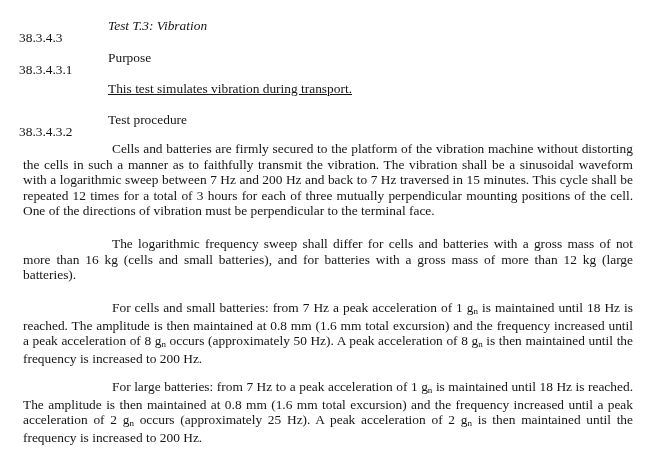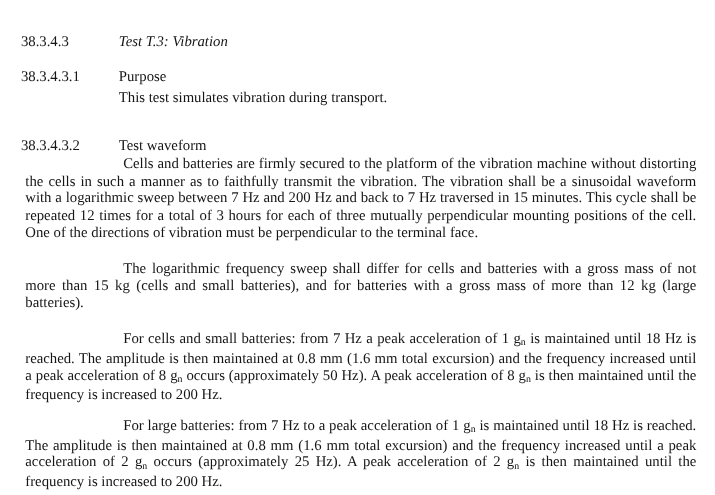--- a/index.html
+++ b/index.html
@@ -24,37 +24,38 @@
     white-space: nowrap;
   }
   .heading-row .num {
     position: absolute;
     left: 0;
     top: 12px;
   }
   .heading-row .title {
     position: absolute;
     left: 89px;
-    top: 12px;
+    top: 0;
   }
   .italic { font-style: italic; }
   .para {
     position: absolute;
     left: 23px;
     width: 610px;
     line-height: 15.6px;
     text-align: justify;
     text-indent: 89px;
     margin: 0;
   }
   .plain-line {
     position: absolute;
     left: 108px;
     line-height: 16px;
     white-space: nowrap;
+    text-decoration: underline;
   }
   sub.gn {
     font-size: 9px;
     vertical-align: baseline;
     position: relative;
     top: 2px;
   }
 </style>
 </head>
 <body>
@@ -66,22 +67,22 @@
 
 <div class="heading-row" style="top:50px;">
   <span class="num">38.3.4.3.1</span>
   <span class="title">Purpose</span>
 </div>
 
 <div class="plain-line" style="top:81px;">This test simulates vibration during transport.</div>
 
 <div class="heading-row" style="top:112px;">
   <span class="num">38.3.4.3.2</span>
-  <span class="title">Test waveform</span>
+  <span class="title">Test procedure</span>
 </div>
 
 <p class="para" style="top:141px;">Cells and batteries are firmly secured to the platform of the vibration machine without distorting the cells in such a manner as to faithfully transmit the vibration. The vibration shall be a sinusoidal waveform with a logarithmic sweep between 7 Hz and 200 Hz and back to 7 Hz traversed in 15 minutes. This cycle shall be repeated 12 times for a total of 3 hours for each of three mutually perpendicular mounting positions of the cell. One of the directions of vibration must be perpendicular to the terminal face.</p>
 
-<p class="para" style="top:236px;">The logarithmic frequency sweep shall differ for cells and batteries with a gross mass of not more than 15 kg (cells and small batteries), and for batteries with a gross mass of more than 12 kg (large batteries).</p>
+<p class="para" style="top:236px;">The logarithmic frequency sweep shall differ for cells and batteries with a gross mass of not more than 16 kg (cells and small batteries), and for batteries with a gross mass of more than 12 kg (large batteries).</p>
 
 <p class="para" style="top:300px;"><span>For cells and small batteries: from 7 Hz a peak acceleration of 1 g</span><sub class="gn">n</sub><span> is maintained until 18 Hz is reached. The amplitude is then maintained at 0.8 mm (1.6 mm total excursion) and the frequency increased until a peak acceleration of 8 g</span><sub class="gn">n</sub><span> occurs (approximately 50 Hz). A peak acceleration of 8 g</span><sub class="gn">n</sub><span> is then maintained until the frequency is increased to 200 Hz.</span></p>
 
 <p class="para" style="top:379px;"><span>For large batteries: from 7 Hz to a peak acceleration of 1 g</span><sub class="gn">n</sub><span> is maintained until 18 Hz is reached. The amplitude is then maintained at 0.8 mm (1.6 mm total excursion) and the frequency increased until a peak acceleration of 2 g</span><sub class="gn">n</sub><span> occurs (approximately 25 Hz). A peak acceleration of 2 g</span><sub class="gn">n</sub><span> is then maintained until the frequency is increased to 200 Hz.</span></p>
 
 </body></html>

